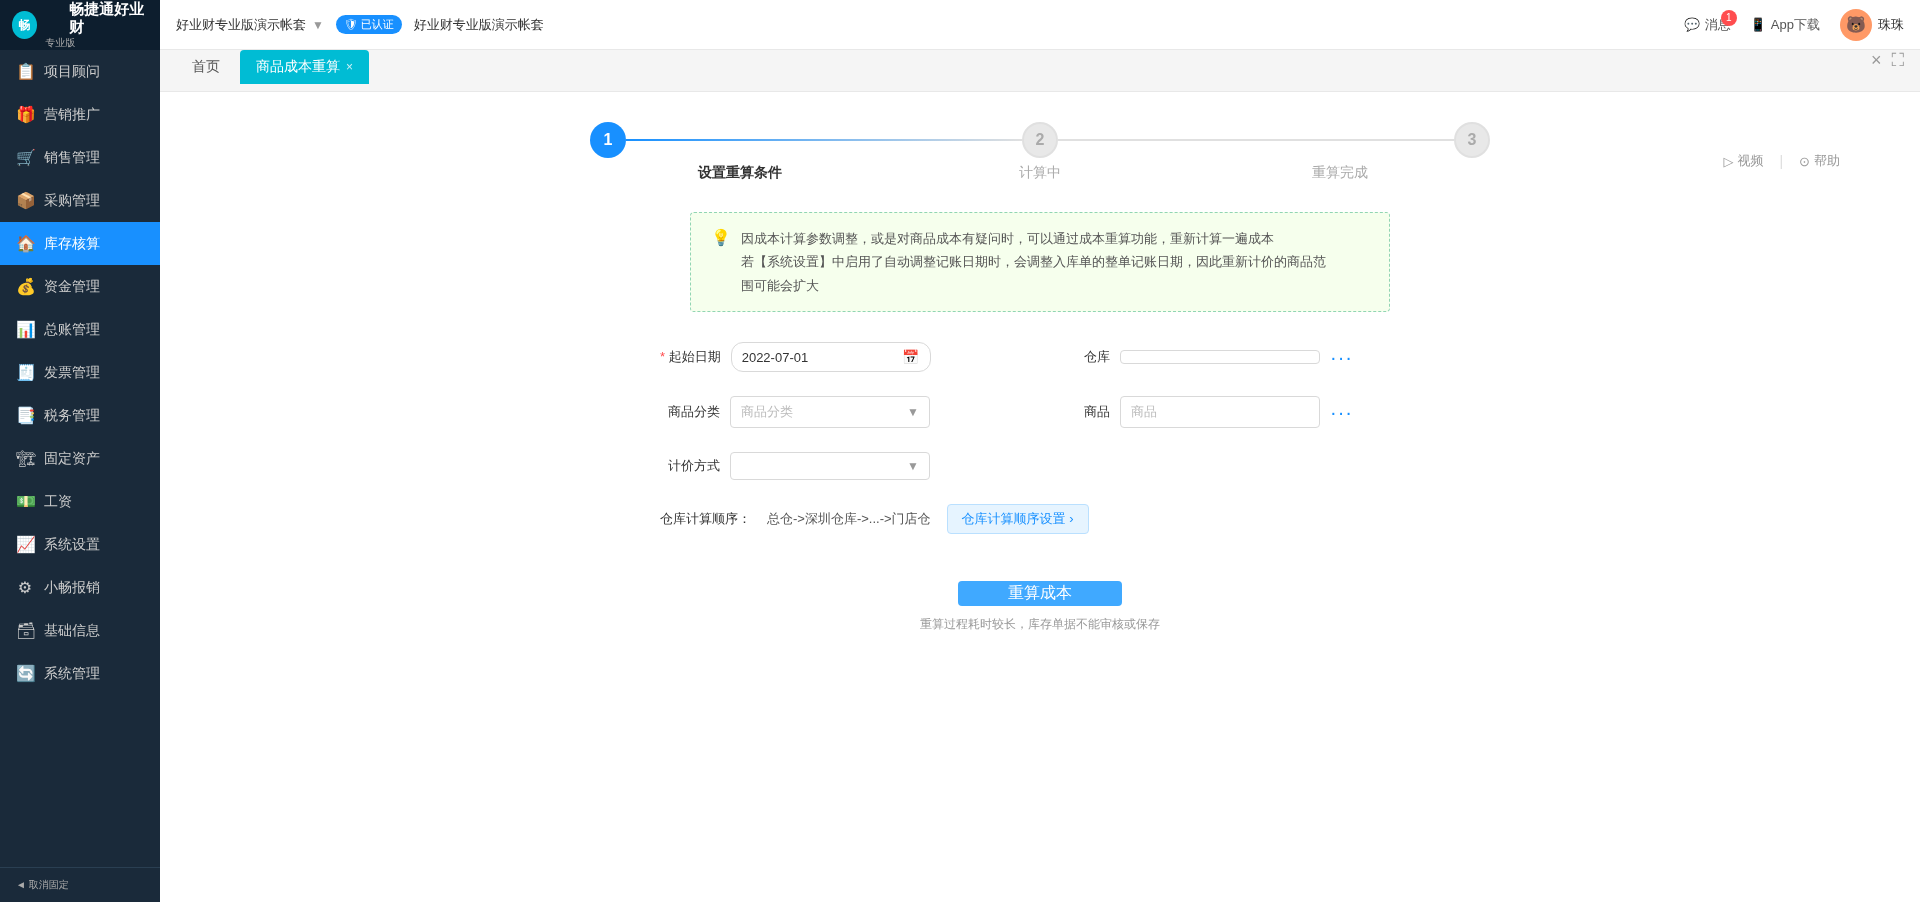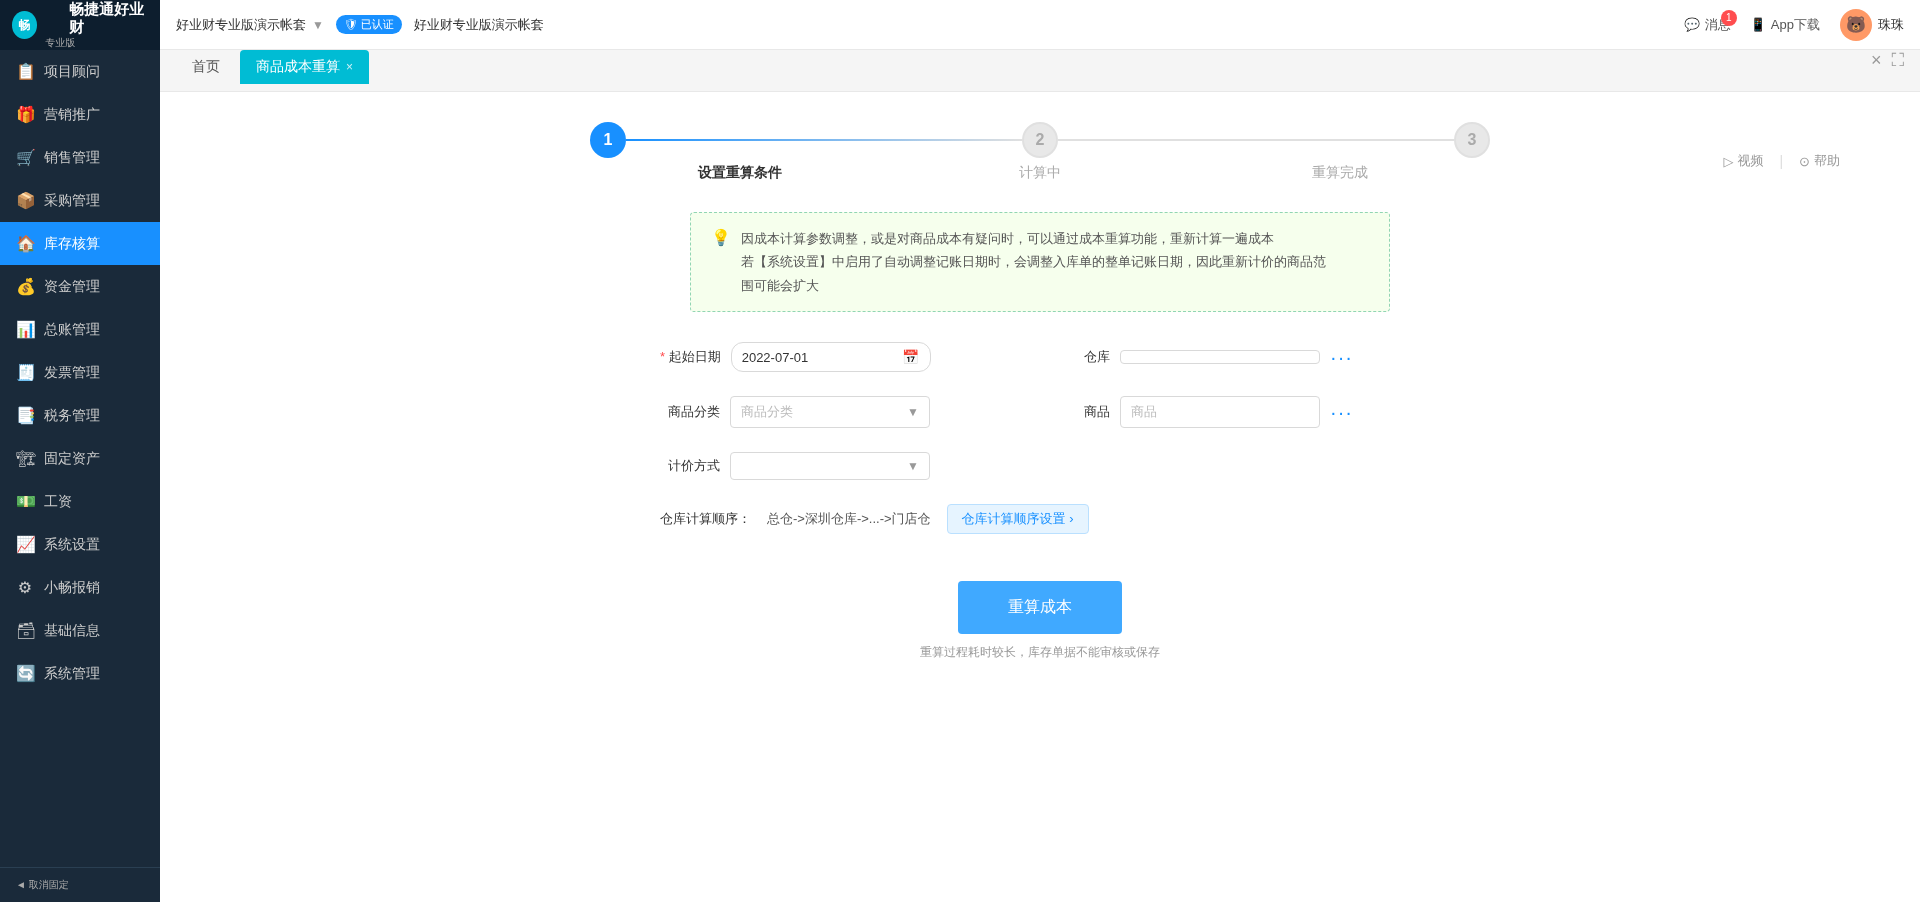--- a/index.html
+++ b/index.html
@@ -284,21 +284,21 @@
       flex-direction: column;
       align-items: center;
       gap: 10px;
       margin-top: 10px;
     }
     .submit-btn {
       background: #40a9ff;
       color: #fff;
       border: none;
       border-radius: 4px;
-      padding: 16px 50px;
+      padding: 2px 50px;
       font-size: 16px;
       cursor: pointer;
       min-width: 160px;
     }
     .submit-note { color: #999; font-size: 12px; }
 
     
     .help-links {
       position: absolute;
       right: 40px;

